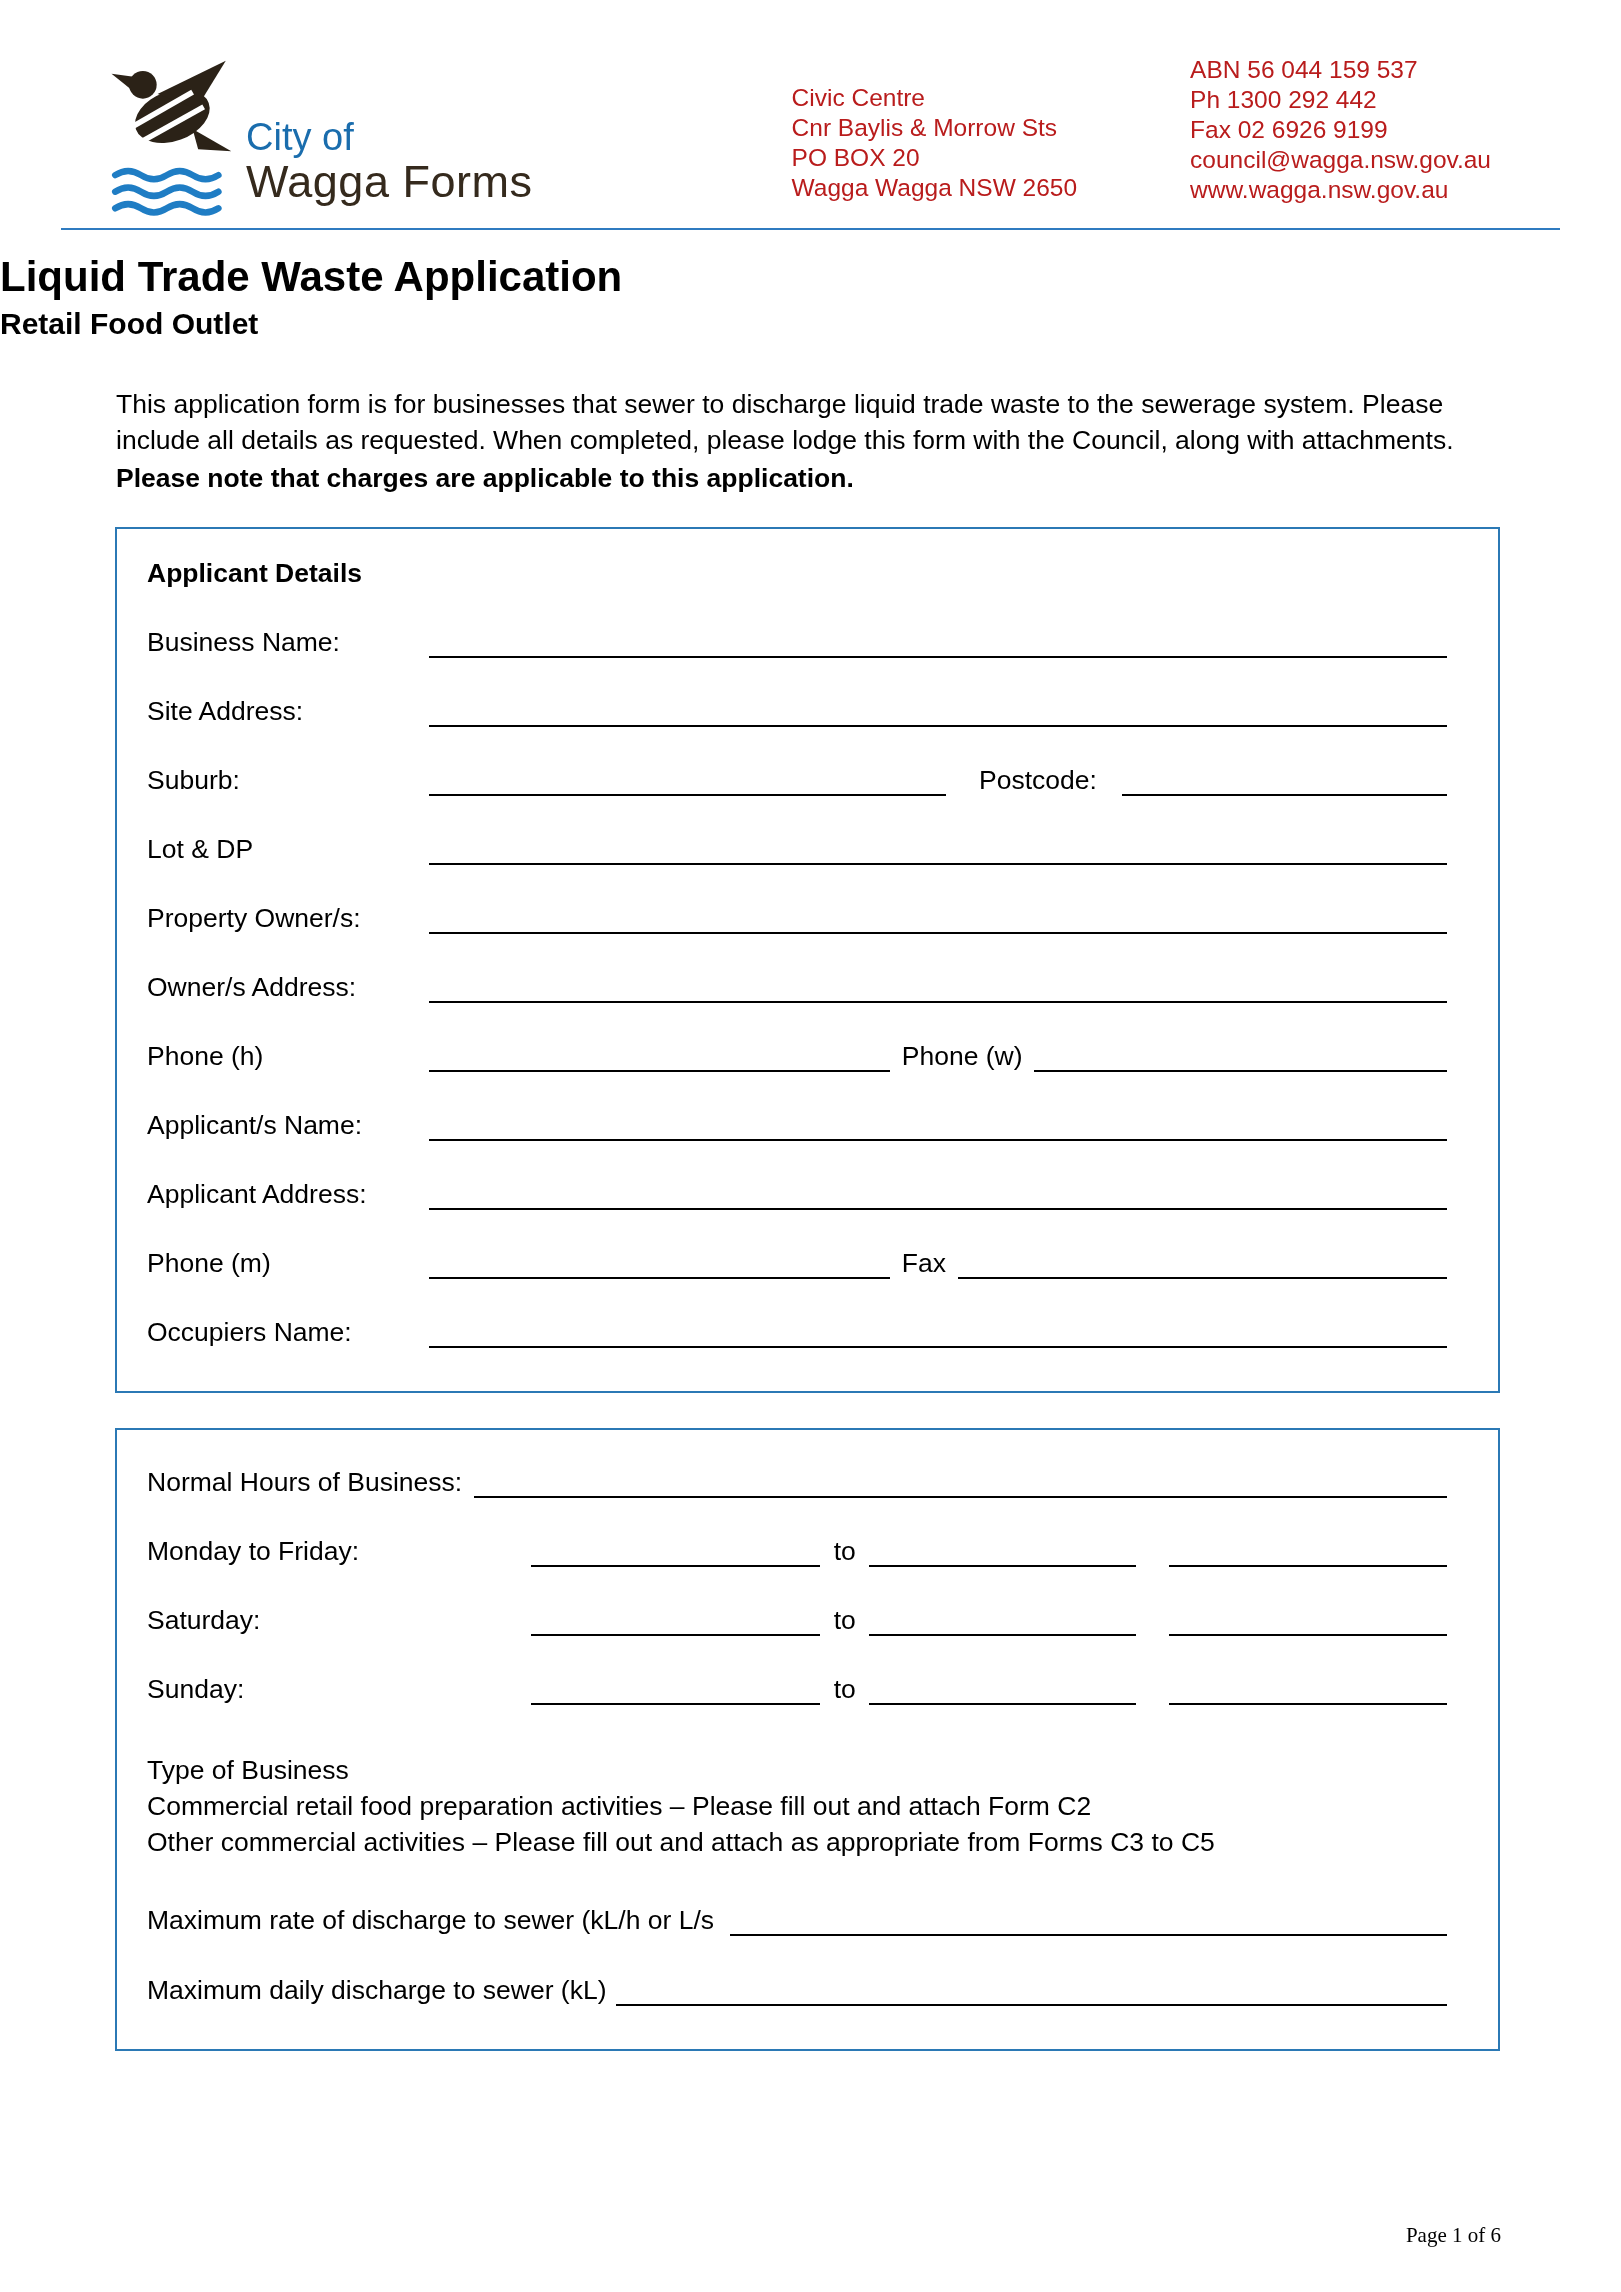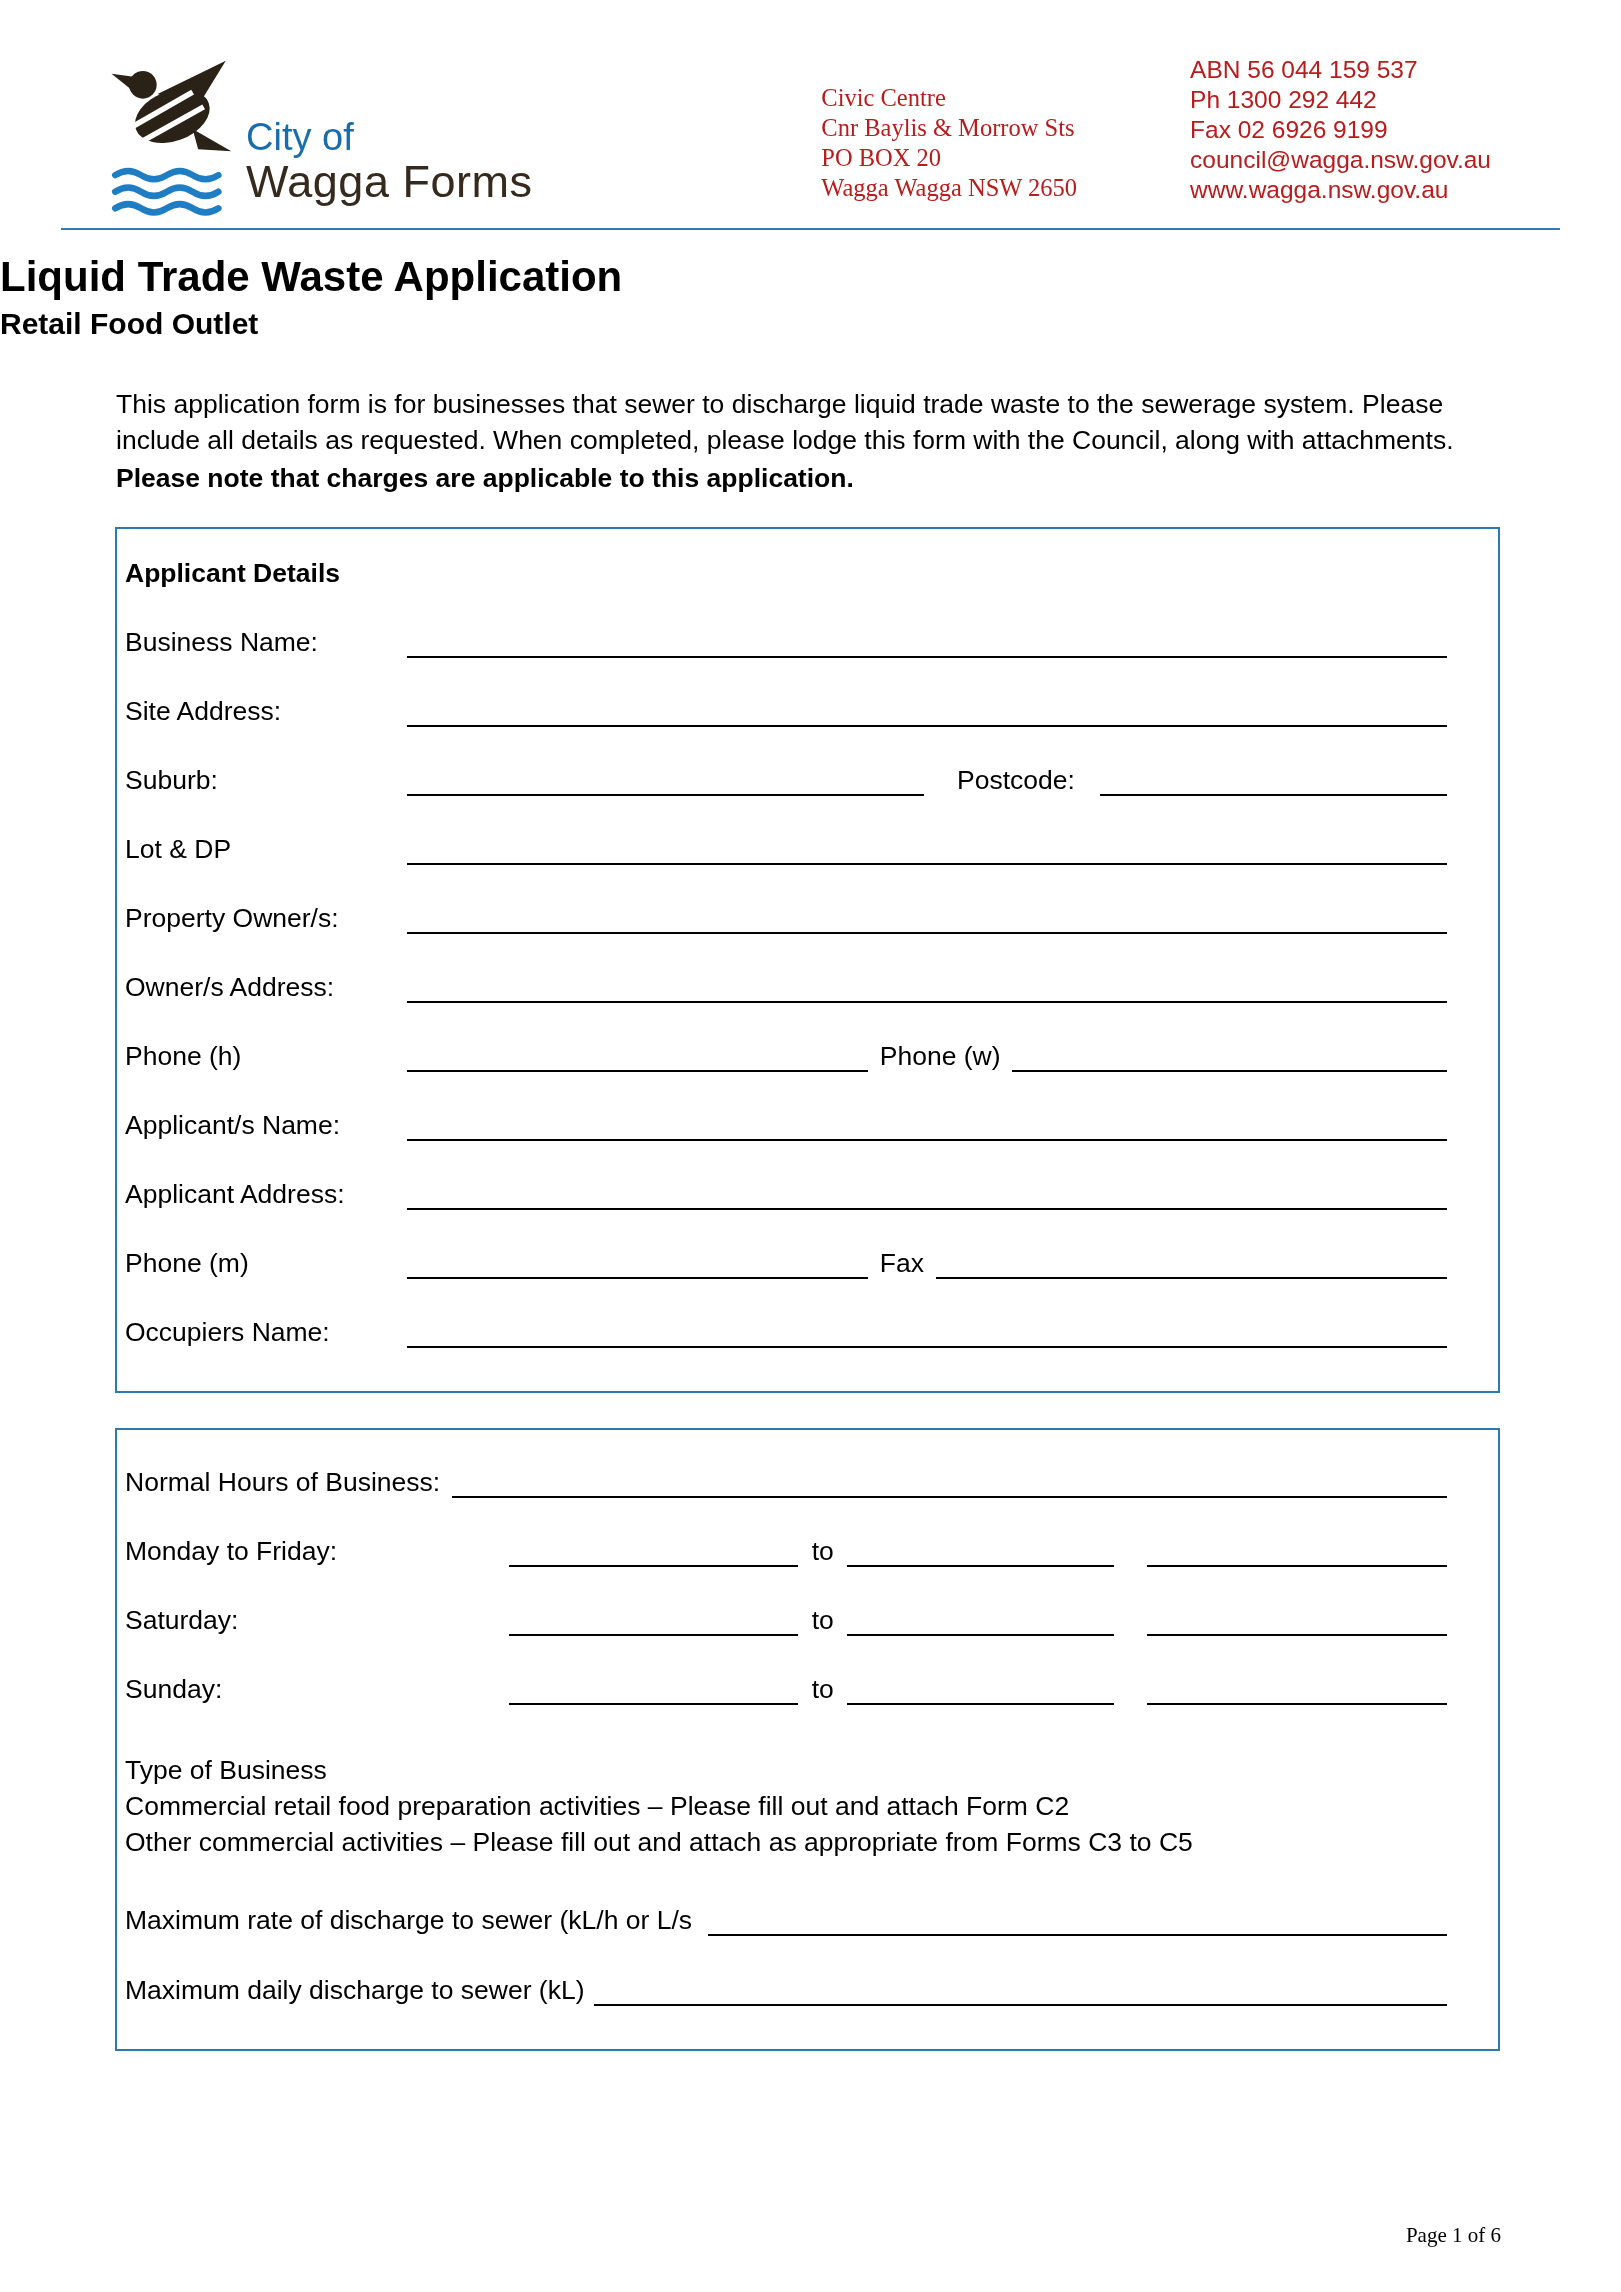--- a/index.html
+++ b/index.html
@@ -30,37 +30,37 @@
   .logo-mark { width: 129px; height: 161px; flex-shrink: 0; }
   .logo-text { padding-bottom: 9.8px; line-height: 1.08; }
   .logo-line1 { font-size: 38px; color: #1a6dad; }
   .logo-line2 { font-size: 45px; color: #352a1d; letter-spacing: 0.5px; }
   .addr-block, .contact-block {
     color: #b91c1c;
     font-size: 24.5px;
     line-height: 30px;
     white-space: nowrap;
   }
-  .addr-block { margin-top: 28px; font-family: Liberation Serif, serif; }
+  .addr-block { margin-top: 28px; }
   .contact-block { margin-left: 113px; }
 
   
   .title-block { margin-top: 23.5px; }
   .doc-title { margin: 0; font-size: 42px; font-weight: bold; }
   .doc-subtitle { margin: 5.9px 0 0; font-size: 30px; font-weight: bold; }
 
   
   .intro { margin: 45px 118px 0 116px; line-height: 36px; }
   .intro-note { margin: 2px 118px 0 116px; line-height: 36px; font-weight: bold; }
 
   
   .box {
     margin: 0 121px 0 115px;
     border: 2px solid #2b79b5;
-    padding: 29px 51px 43px 8px;
+    padding: 29px 51px 43px 30px;
   }
   .applicant-box { margin-top: 31px; }
   .hours-box { margin-top: 35px; }
   .box-heading { font-weight: bold; }
 
   .frow { display: flex; align-items: flex-end; margin-top: 38px; }
   .frow.first { margin-top: 7.8px; }
   .flabel { width: 282px; flex-shrink: 0; }
   .flabel.wide { width: 384px; }
   .inline-label { white-space: nowrap; }

